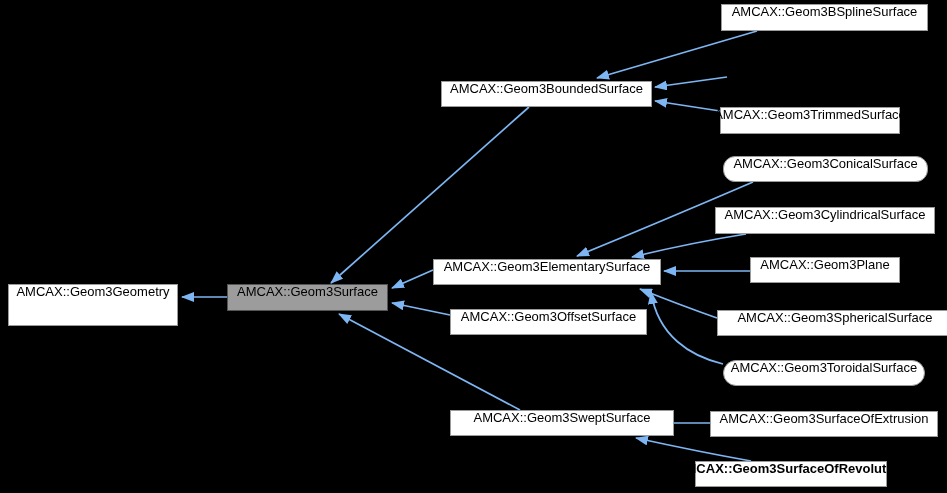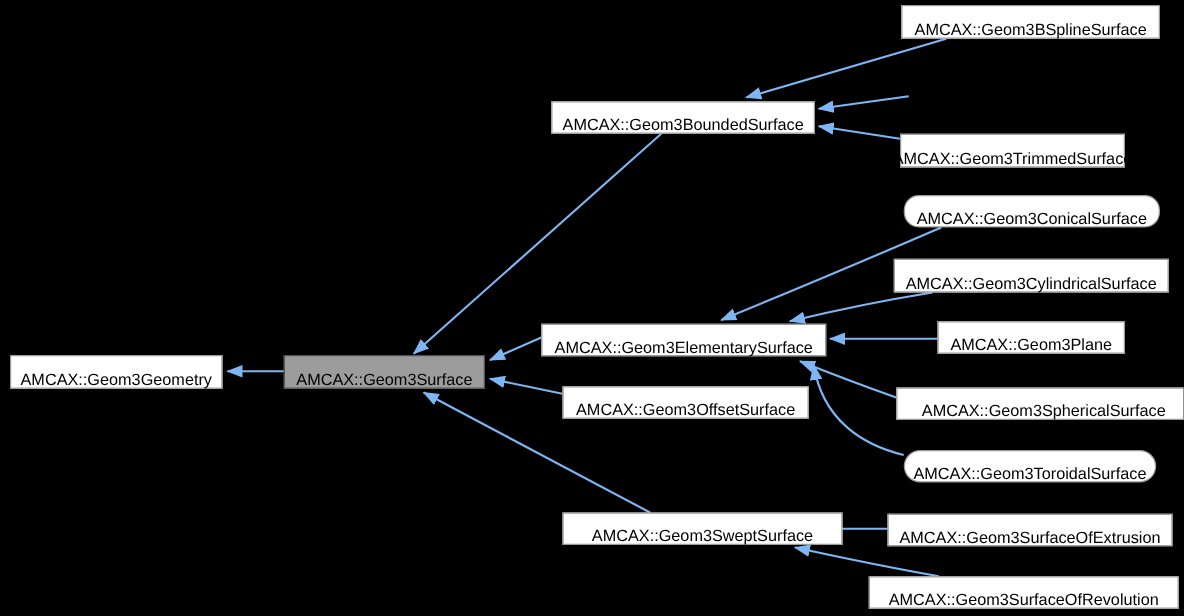--- a/index.html
+++ b/index.html
@@ -1,20 +1,20 @@
 <!DOCTYPE html>
 <html><head>
 <meta charset="utf-8">
 <style>
   html,body{margin:0;padding:0;background:#000;}
   #stage{position:relative;overflow:hidden;font-family:"Liberation Sans",sans-serif;}
   #stage svg{position:absolute;left:0;top:0;display:block;}
   .node{
     position:absolute;box-sizing:border-box;
-    display:flex;align-items:flex-end;justify-content:center;
+    display:flex;align-items:flex-start;justify-content:center;
     font-size:13px;line-height:1;color:#000;
     background:#fff;border:1.5px solid #9b9b9b;
     white-space:nowrap;cursor:pointer;z-index:2;
   }
   .node.selected{background:#9c9c9c;border-color:#545454;}
   .node span{pointer-events:none;}
 </style>
 </head>
 <body>
 
@@ -34,21 +34,21 @@
       <path d="M727,77 L655,87" fill="none" stroke="#7eb6f3" stroke-width="1.7" marker-end="url(#arrow)"></path>
       <path d="M720,111 L655,101" fill="none" stroke="#7eb6f3" stroke-width="1.7" marker-end="url(#arrow)"></path>
       <path d="M753,182 Q660,222 577,256" fill="none" stroke="#7eb6f3" stroke-width="1.7" marker-end="url(#arrow)"></path>
       <path d="M746,234 Q690,243 632,257" fill="none" stroke="#7eb6f3" stroke-width="1.7" marker-end="url(#arrow)"></path>
       <path d="M750,271 L664,271" fill="none" stroke="#7eb6f3" stroke-width="1.7" marker-end="url(#arrow)"></path>
       <path d="M717,318 Q680,305 640,289" fill="none" stroke="#7eb6f3" stroke-width="1.7" marker-end="url(#arrow)"></path>
       <path d="M723,364 C690,356 658,336 651,292" fill="none" stroke="#7eb6f3" stroke-width="1.7" marker-end="url(#arrow)"></path>
       <path d="M710,423 L648,423" fill="none" stroke="#7eb6f3" stroke-width="1.7" marker-end="url(#arrow)"></path>
       <path d="M751,461 Q700,452 636,438" fill="none" stroke="#7eb6f3" stroke-width="1.7" marker-end="url(#arrow)"></path>
     </svg>
-    <div class="node" style="left: 8px; top: 284px; width: 170px; height: 27px;">
+    <div class="node" style="left: 8px; top: 284px; width: 170px; height: 42px;">
       <span>AMCAX::Geom3Geometry</span>
     </div>
     <div class="node selected" style="left: 227px; top: 284px; width: 161px; height: 27px;">
       <span>AMCAX::Geom3Surface</span>
     </div>
     <div class="node" style="left: 441px; top: 81px; width: 211px; height: 26px;">
       <span>AMCAX::Geom3BoundedSurface</span>
     </div>
     <div class="node" style="left: 721px; top: 4px; width: 207px; height: 27px;">
       <span>AMCAX::Geom3BSplineSurface</span>
@@ -76,16 +76,16 @@
     </div>
     <div class="node" style="left: 450px; top: 309px; width: 197px; height: 26px;">
       <span>AMCAX::Geom3OffsetSurface</span>
     </div>
     <div class="node" style="left: 450px; top: 410px; width: 224px; height: 26px;">
       <span>AMCAX::Geom3SweptSurface</span>
     </div>
     <div class="node" style="left: 710px; top: 411px; width: 228px; height: 26px;">
       <span>AMCAX::Geom3SurfaceOfExtrusion</span>
     </div>
-    <div class="node" style="left: 695px; top: 461px; width: 248px; height: 26px;">
+    <div class="node" style="left: 695px; top: 461px; width: 192px; height: 26px; font-weight: bold;">
       <span>AMCAX::Geom3SurfaceOfRevolution</span>
     </div>
   </div>
 
 </body></html>

